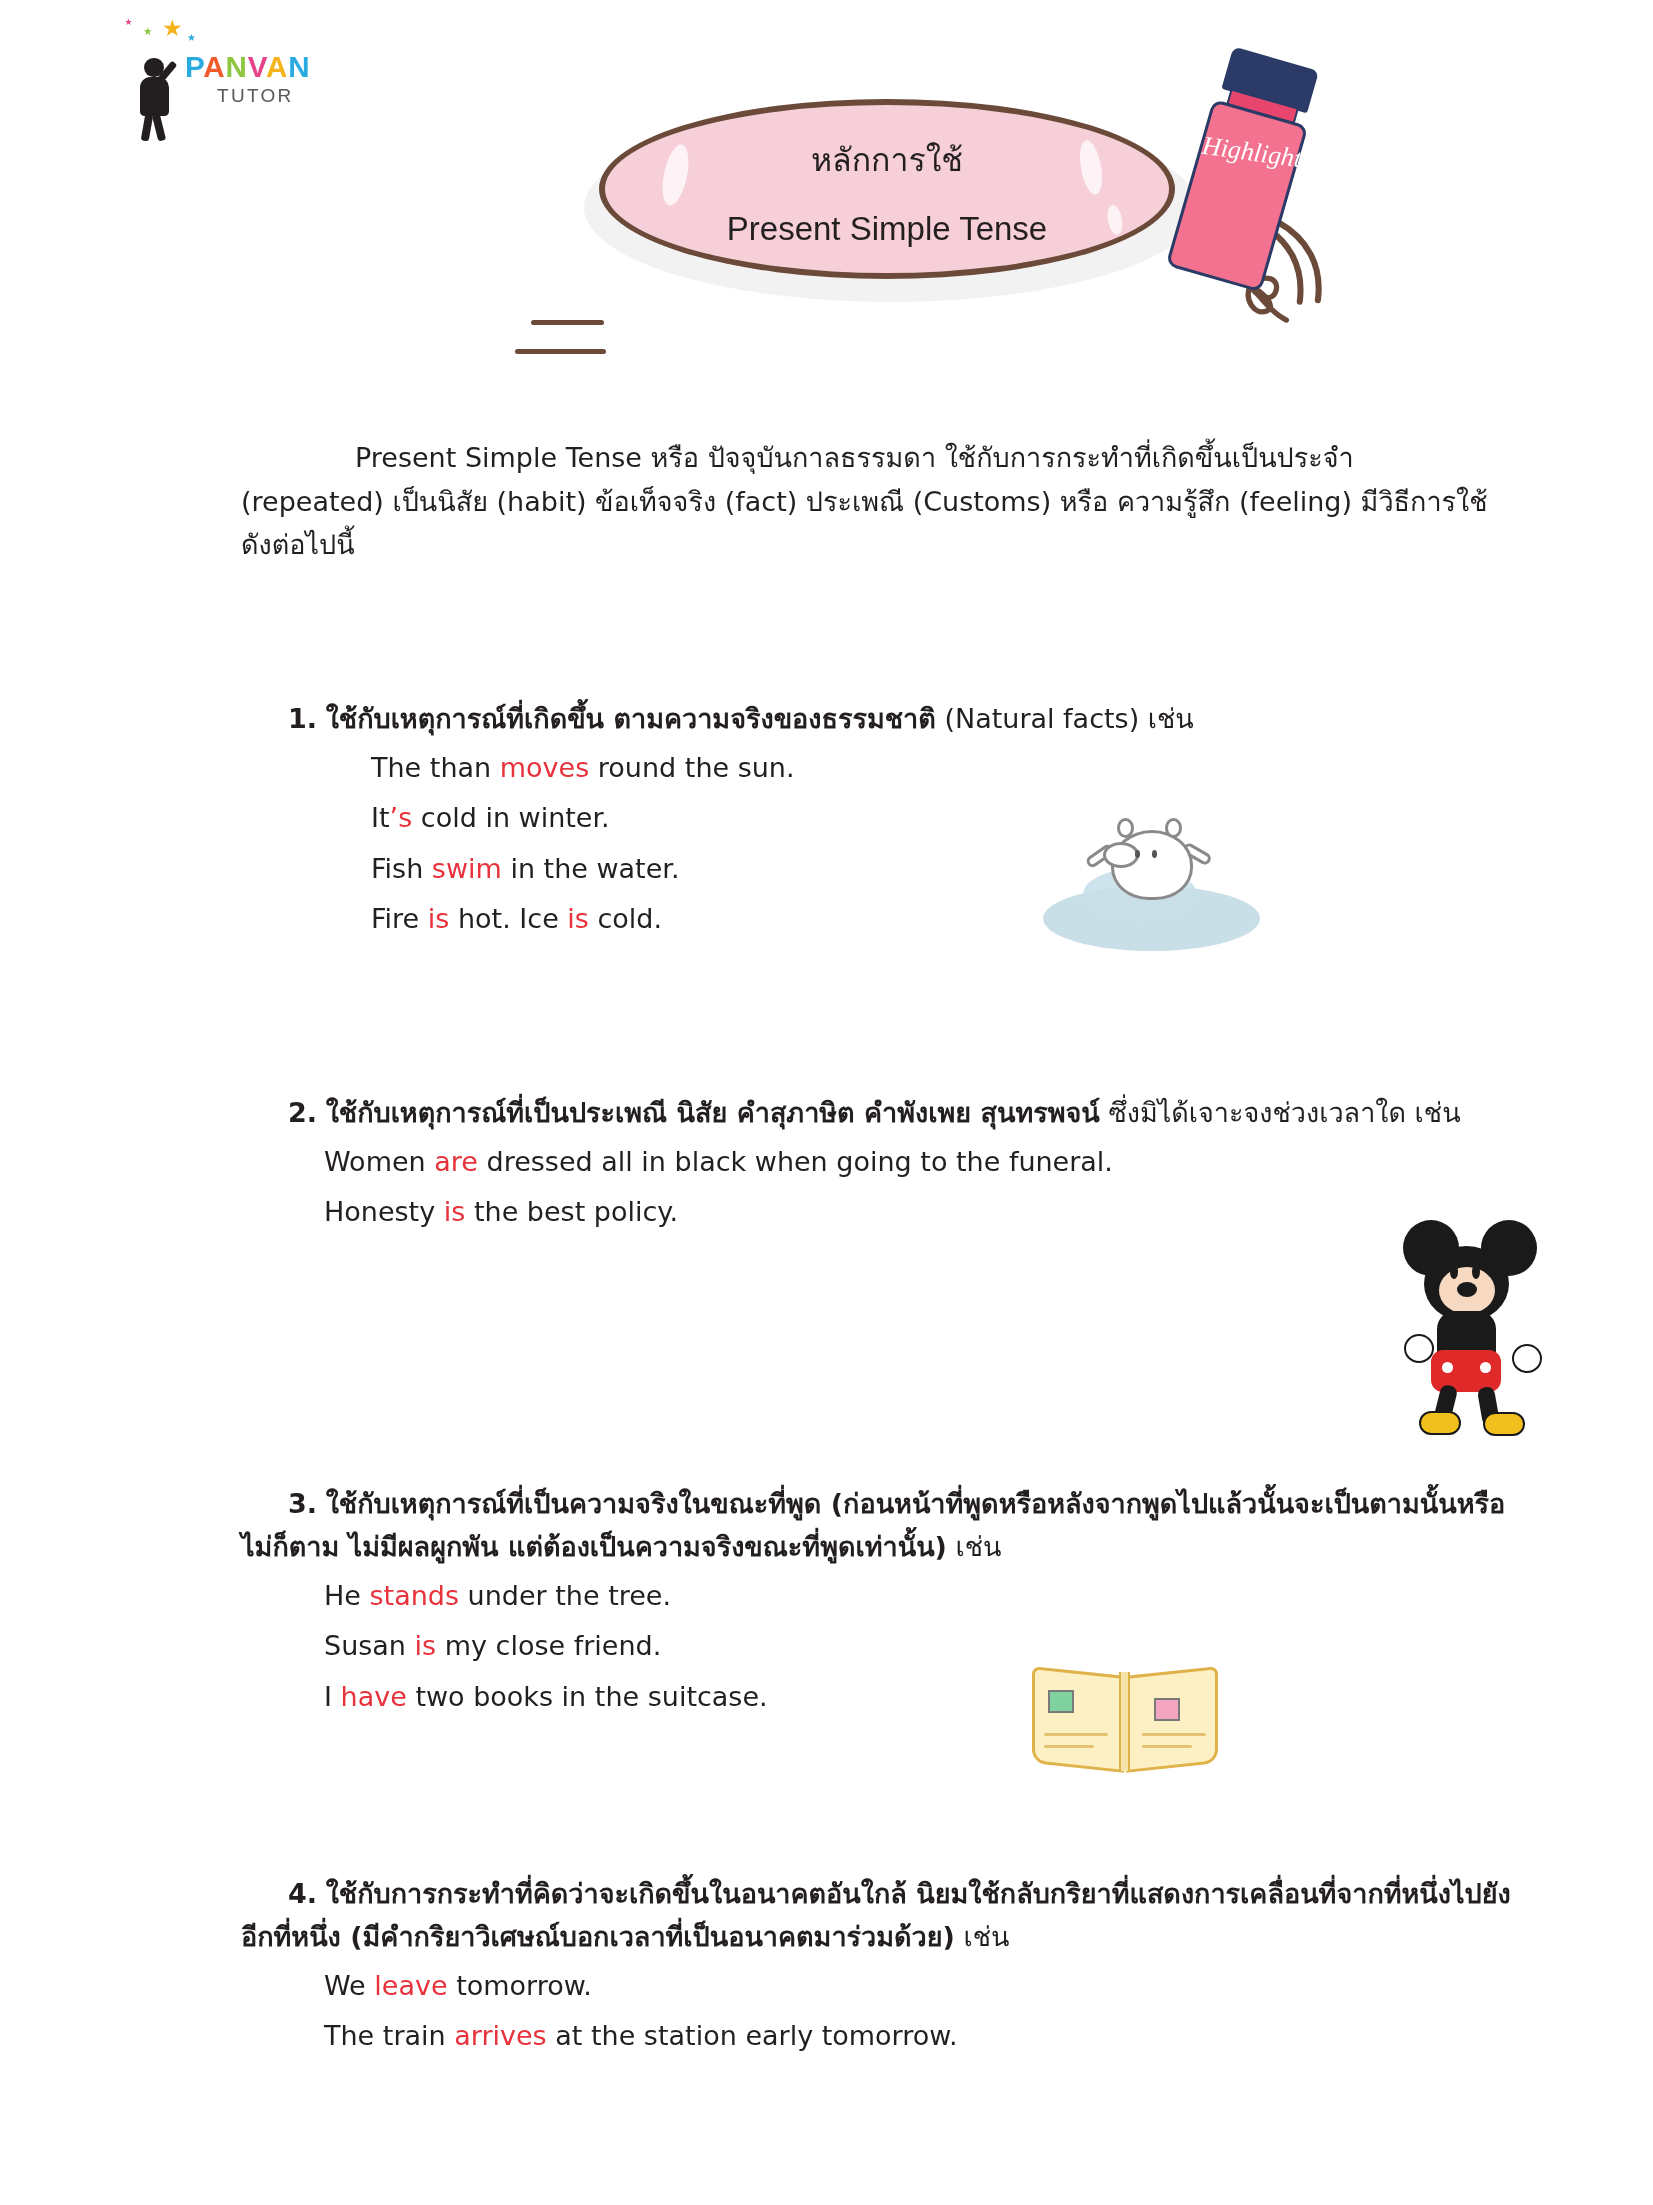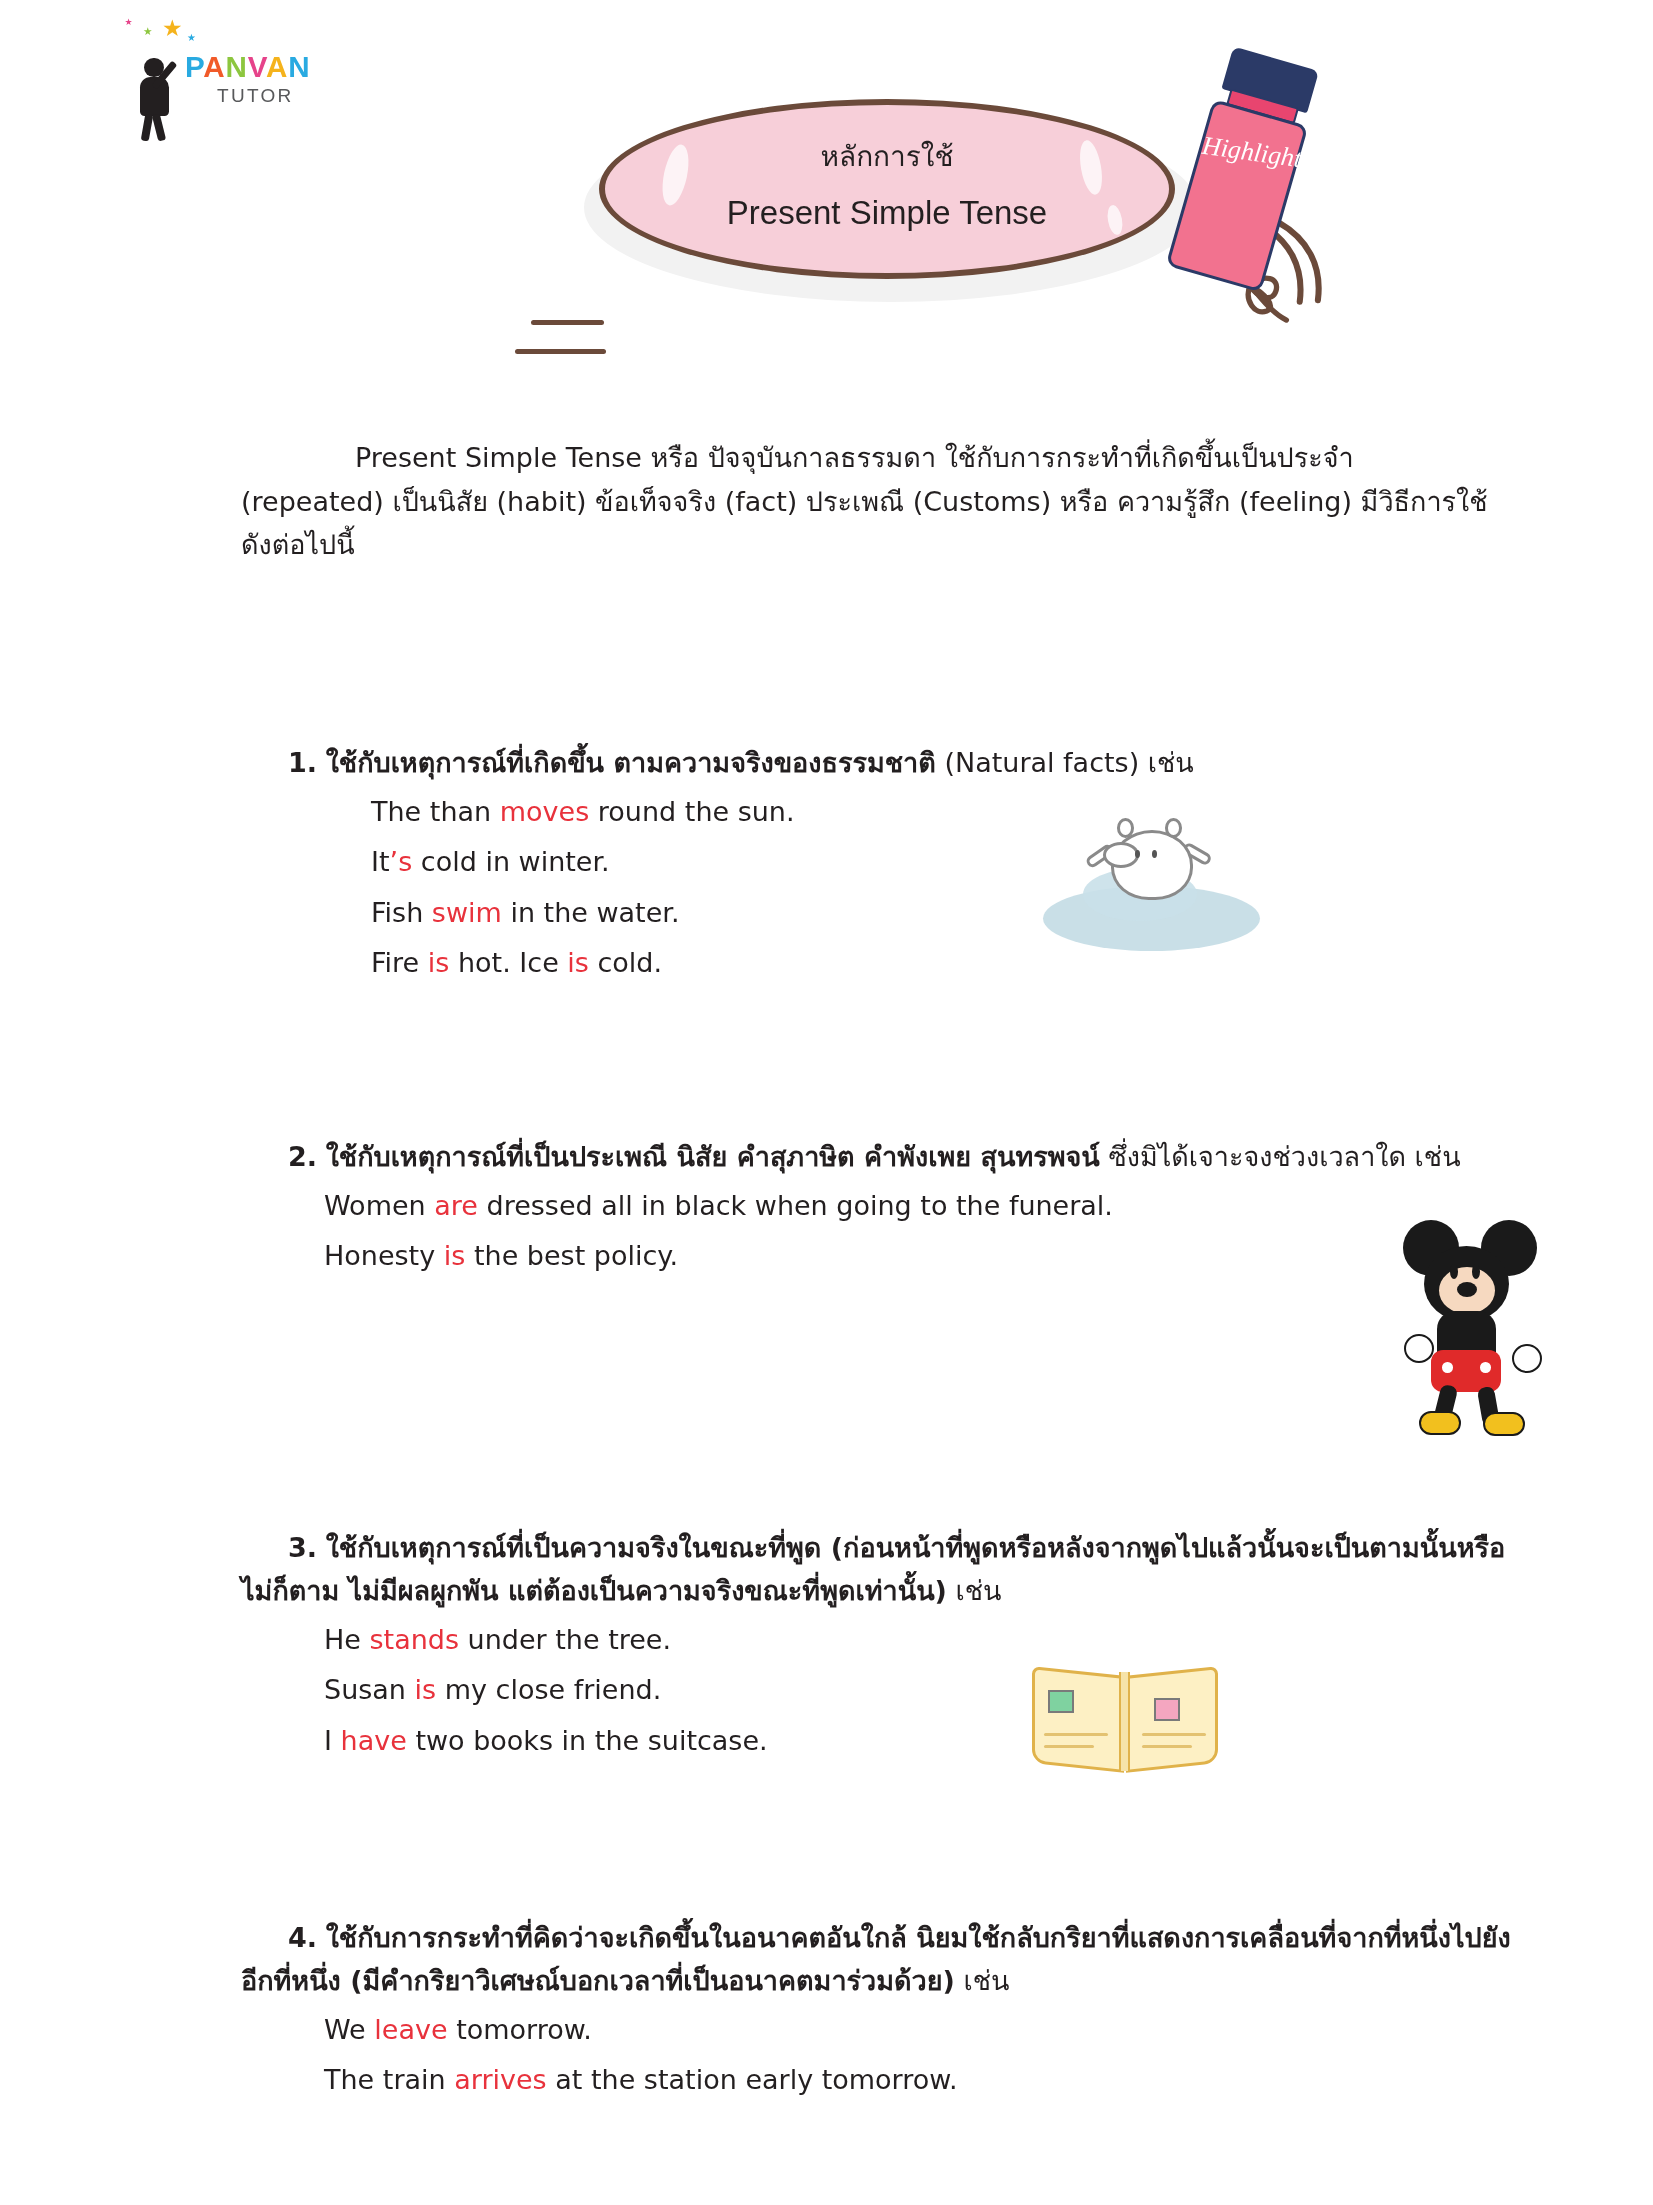--- a/index.html
+++ b/index.html
@@ -148,22 +148,22 @@
   .bubble-text {
     position: absolute;
     left: 23px;
     top: 35px;
     width: 576px;
     text-align: center;
     font-family: "Liberation Sans", sans-serif;
     color: #231f20;
   }
   .bubble-line1 {
-    font-size: 28px;
-    margin-bottom: 16px;
+    font-size: 32px;
+    margin-bottom: 25px;
   }
   .bubble-line2 {
     font-size: 33px;
   }
   .tail {
     position: absolute;
     left: 615px;
     top: 136px;
     width: 106px;
     height: 99px;
@@ -249,21 +249,20 @@
   }
   .intro .indent { display: inline-block; width: 114px; }
 
   .item {
     position: absolute;
     width: 1288px;
     font-family: "DejaVu Sans", sans-serif;
     font-size: 27px;
     line-height: 1.6;
     color: #231f20;
-    margin-top: 44px;
   }
   .item .num {
     font-weight: bold;
   }
   .item .head {
     font-weight: bold;
   }
   .item .head-normal {
     font-weight: normal;
   }

